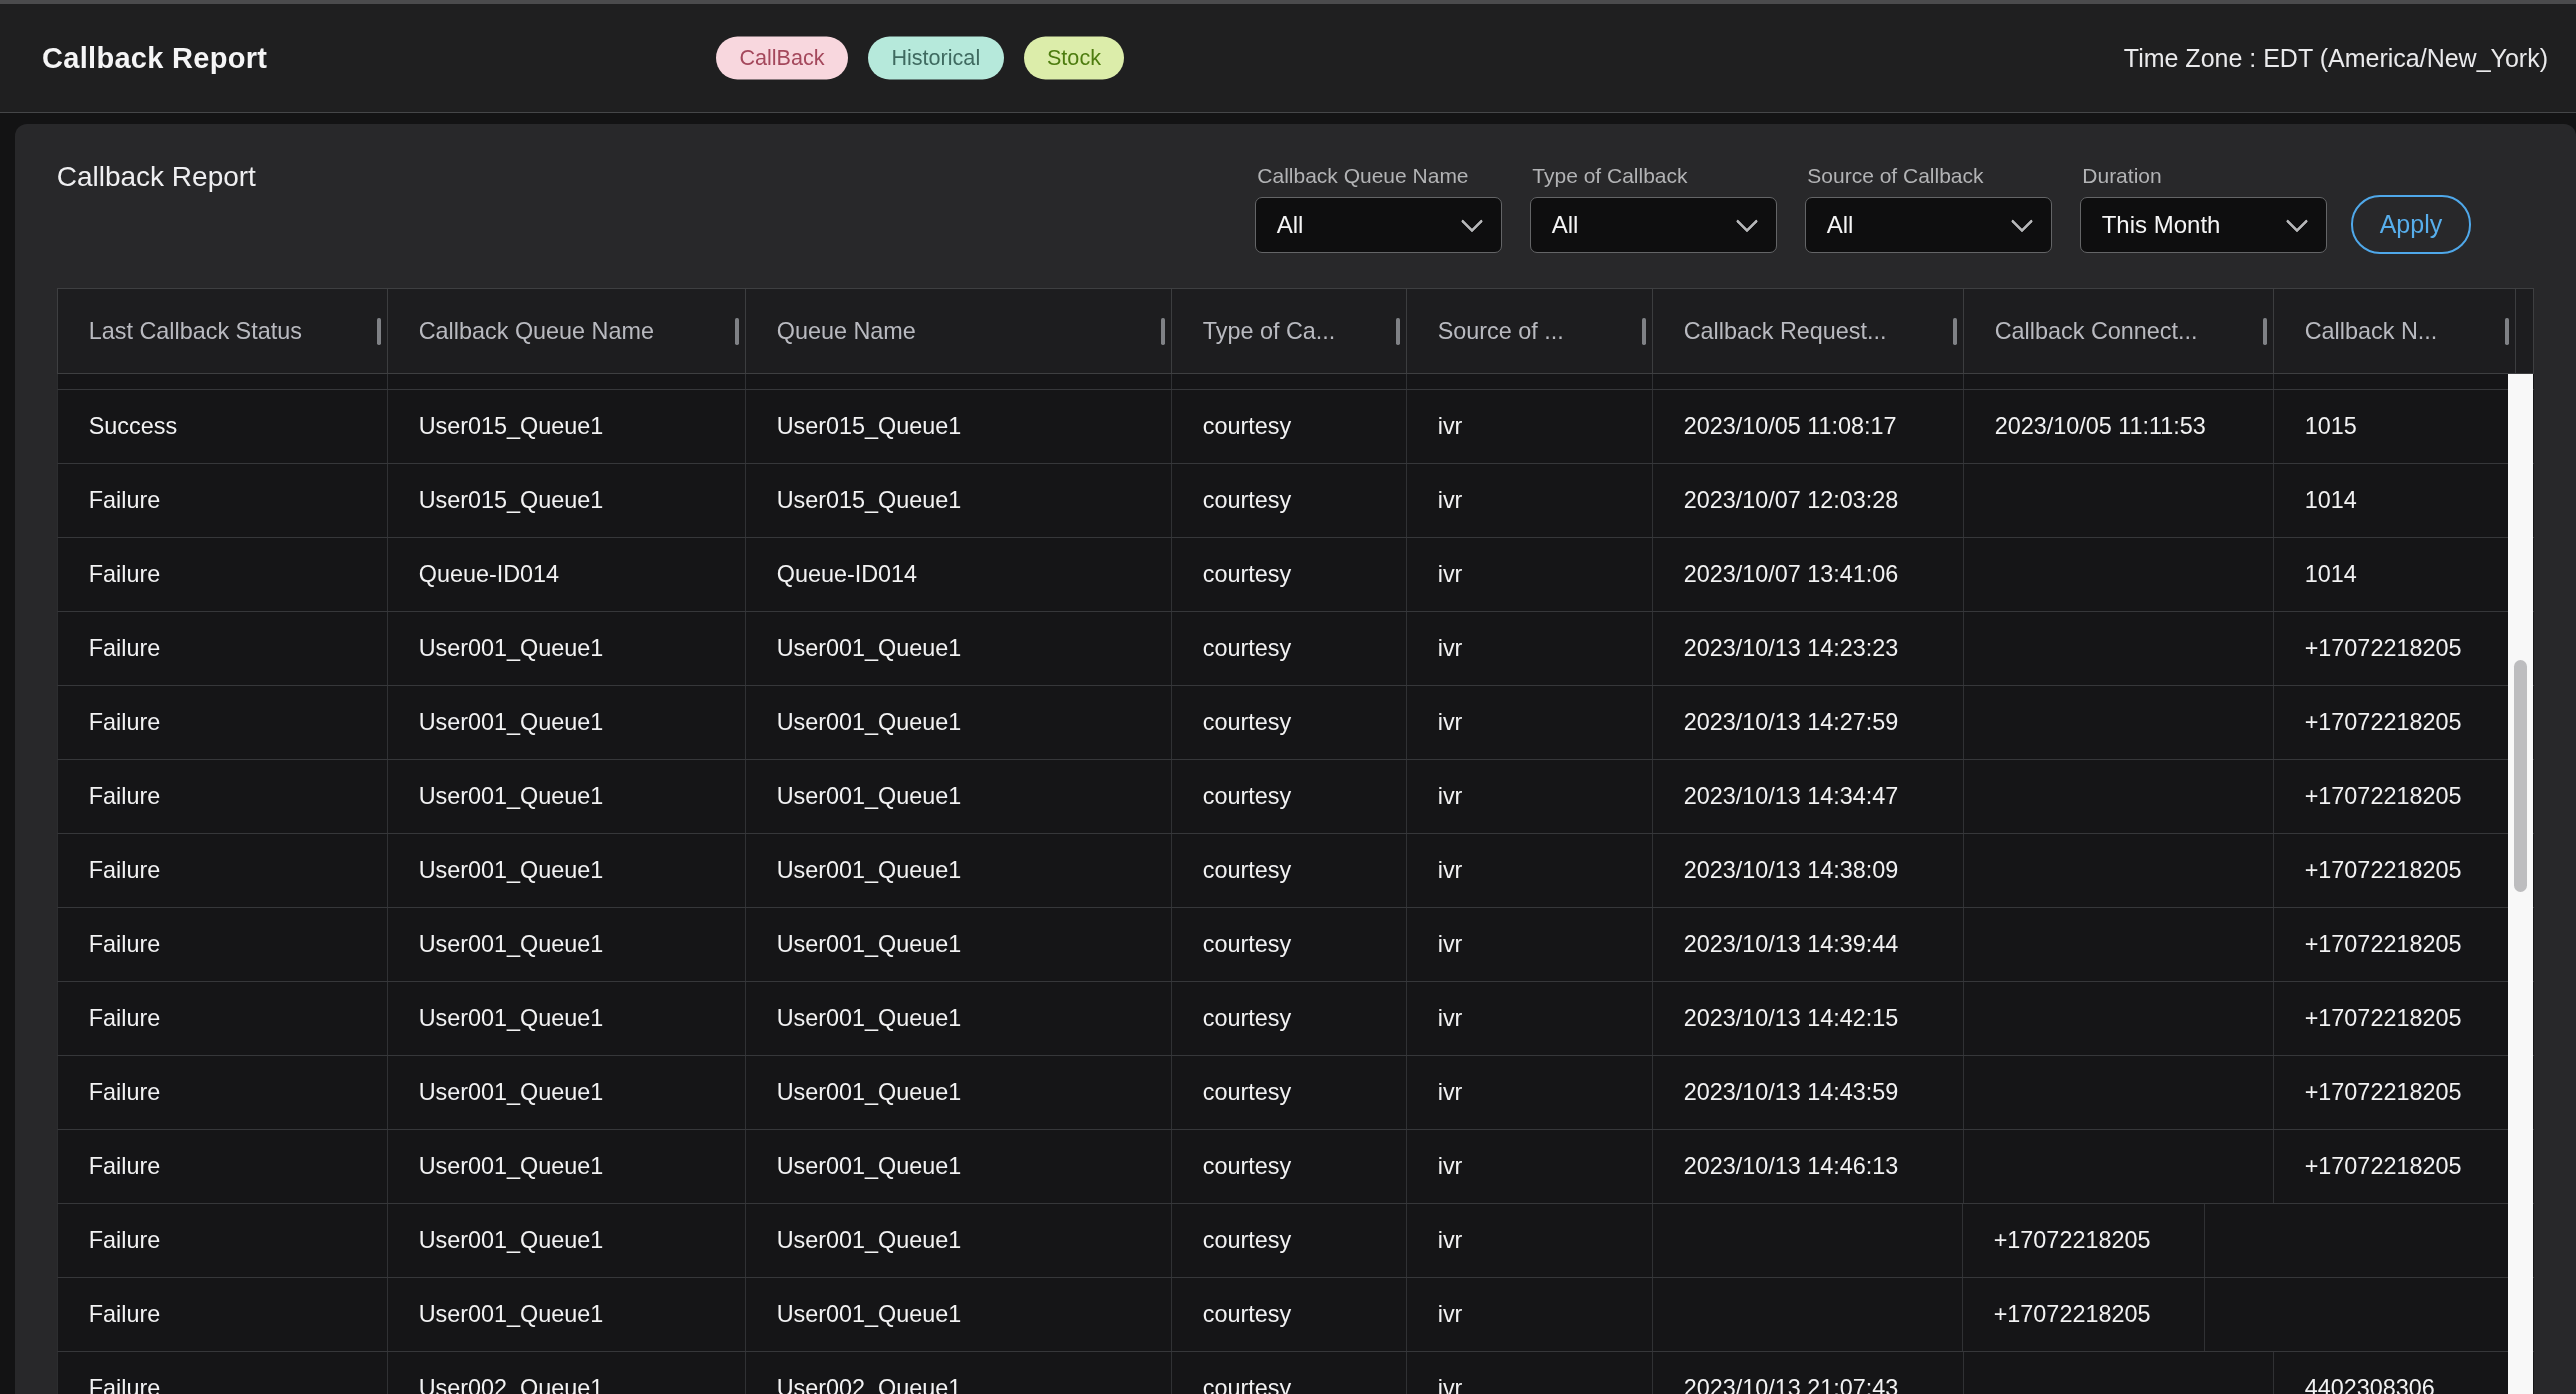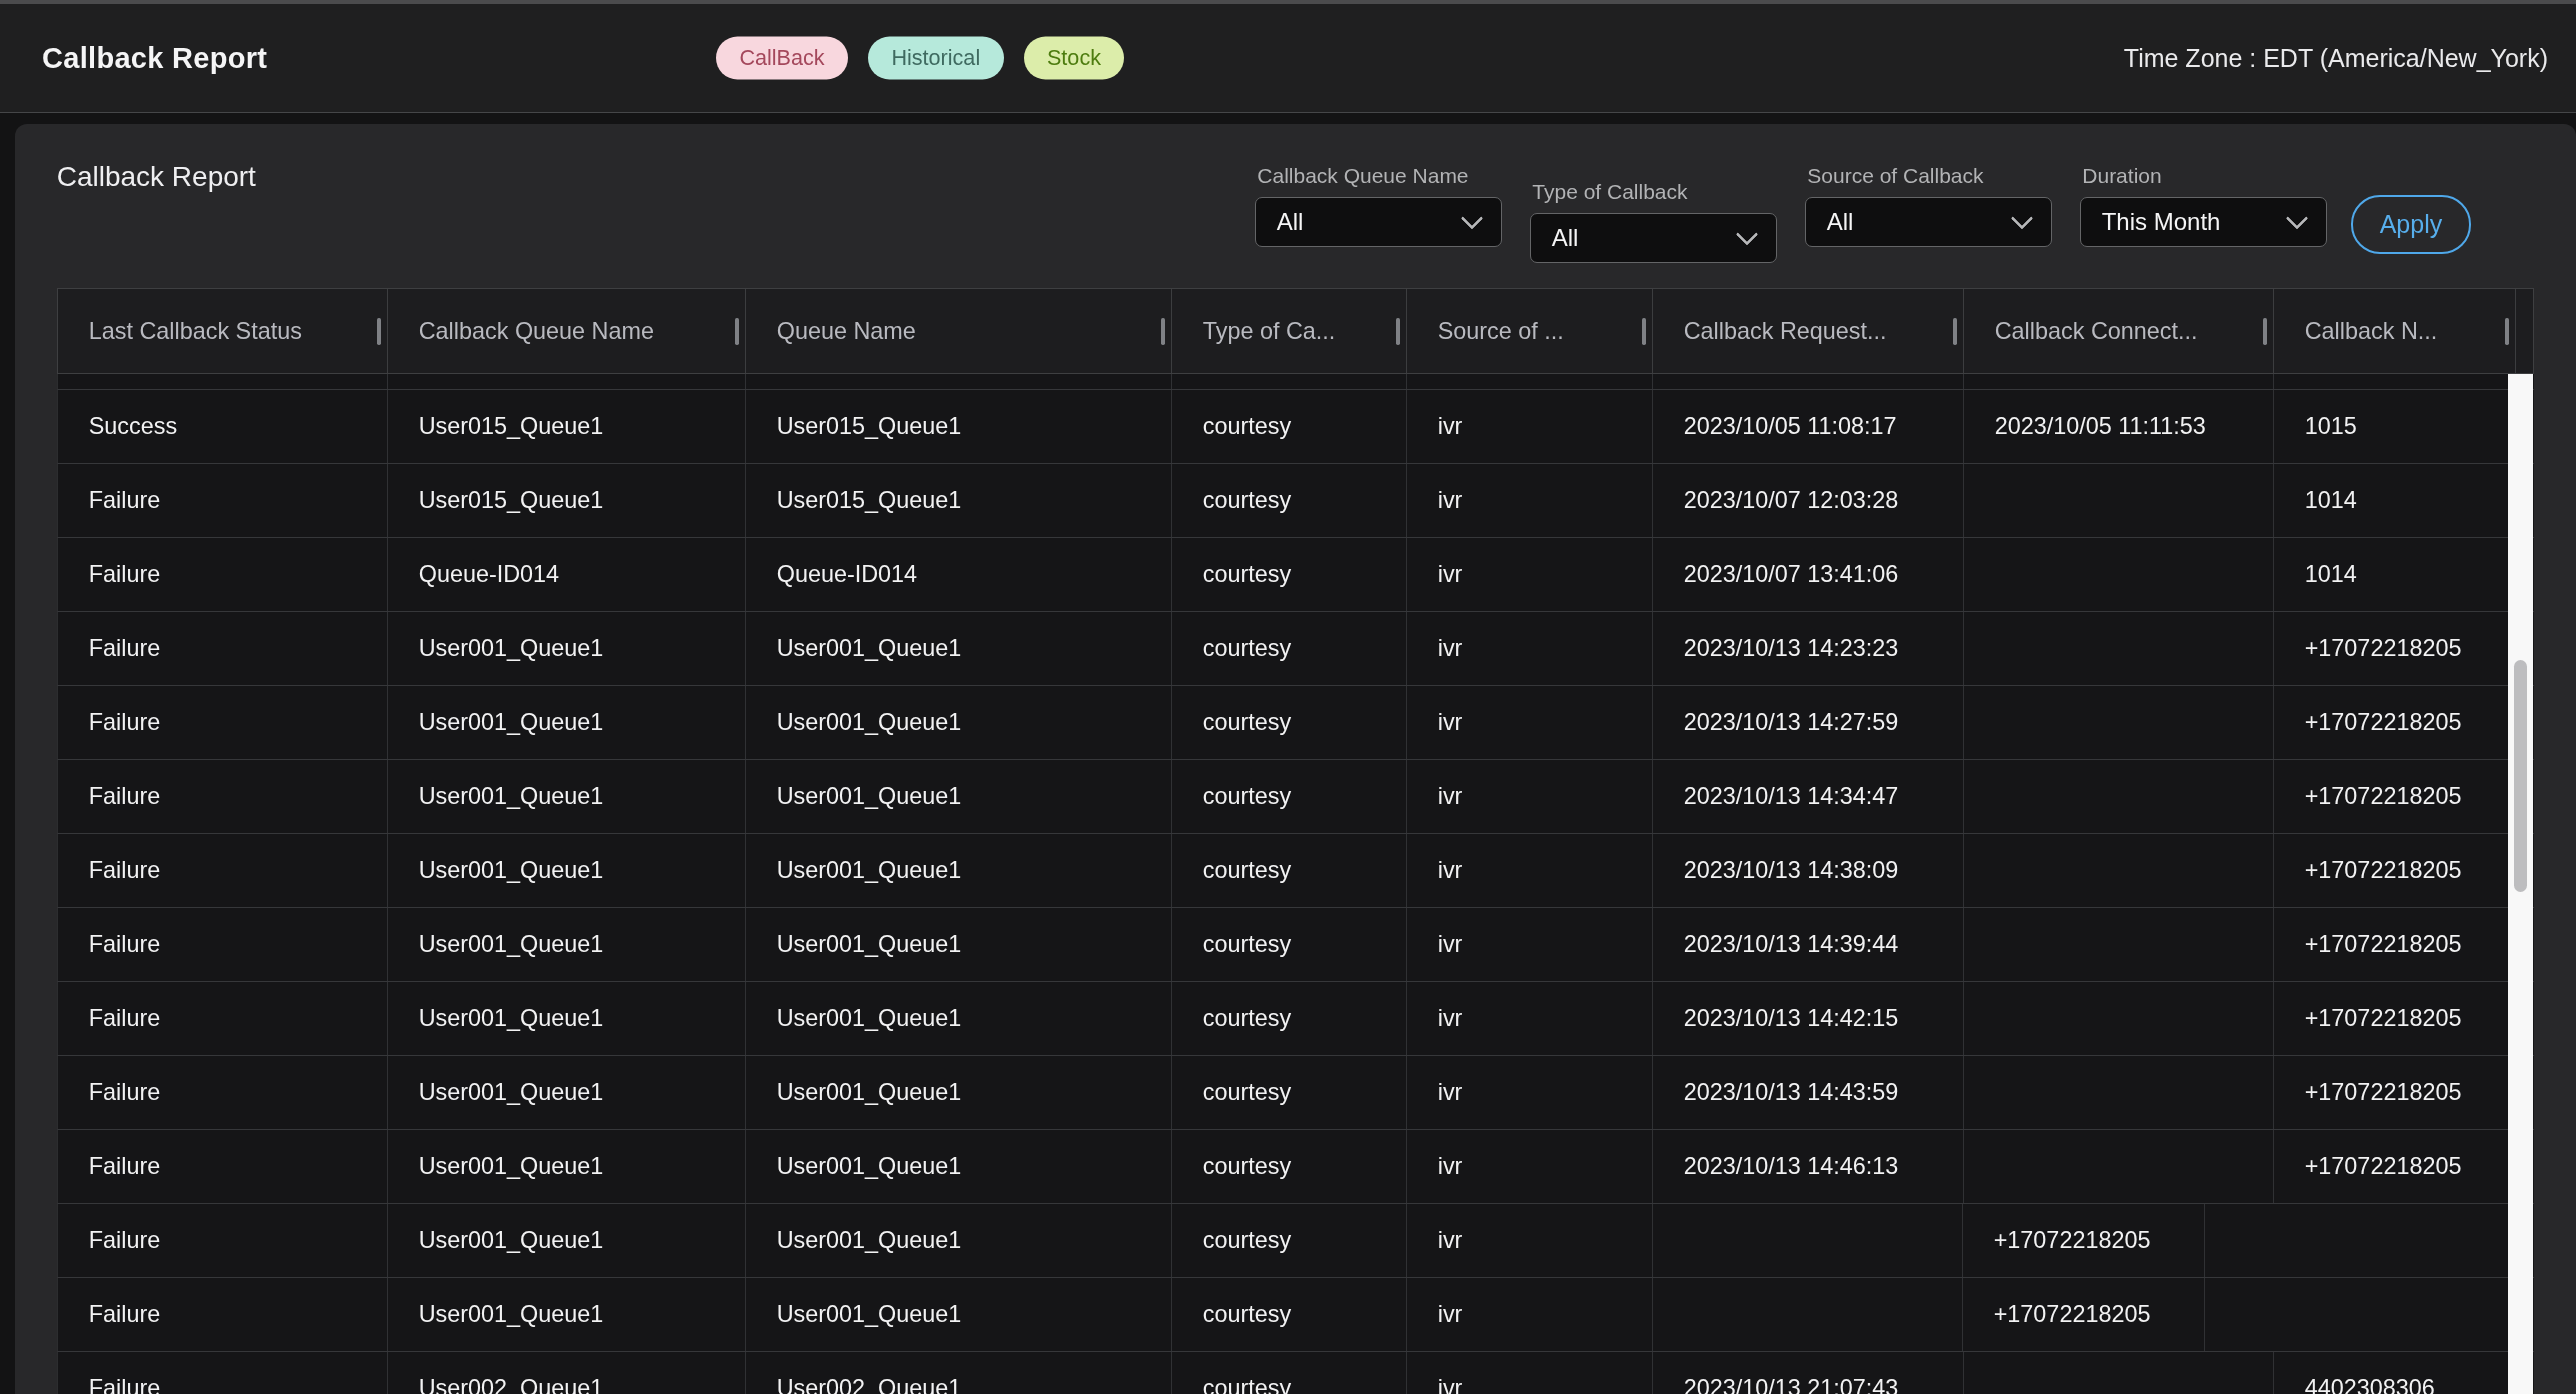--- a/index.html
+++ b/index.html
@@ -19,24 +19,24 @@
          font-size:21.6px;white-space:nowrap;}
   .timezone{position:absolute;right:28px;top:50%;transform:translateY(-50%);
             font-size:25px;color:#eaeaec;white-space:nowrap;}
   
   .panel{position:absolute;left:14.7px;top:124px;width:2561px;height:1271px;
          background:#28282a;border-radius:12px 12px 0 0;}
   .panel-title{position:absolute;left:42px;top:37px;font-size:28px;color:#efeff1;
                font-weight:400;margin:0;}
   
   .filter-group{position:absolute;width:247px;}
-  .fg0{left:1240px;top:40px;} .fg1{left:1515px;top:56px;}
+  .fg0{left:1240px;top:40px;} .fg1{left:1515px;top:40px;}
   .fg2{left:1790px;top:40px;} .fg3{left:2065px;top:40px;}
   .filter-label{font-size:21px;color:#b2b3b5;margin-left:2.6px;white-space:nowrap;}
-  .filter-select{position:absolute;top:33px;left:0;width:247px;height:50px;
+  .filter-select{position:absolute;top:33px;left:0;width:247px;height:56px;
                  box-sizing:border-box;background:#0e0e0f;border:1.7px solid #646567;
                  border-radius:7px;display:flex;align-items:center;
                  justify-content:space-between;padding:0 21px;cursor:pointer;}
   .filter-value{font-size:24px;color:#f5f5f6;white-space:nowrap;}
   .chevron{width:13px;height:13px;border-right:3.5px solid #b6b7b9;
            border-bottom:3.5px solid #b6b7b9;transform:rotate(45deg) translate(-2.6px,-2.6px);
            border-radius:1.7px;}
   .apply-btn{position:absolute;left:2336px;top:71px;height:59px;box-sizing:border-box;
              padding:0 27px;border-radius:29px;border:2.6px solid #4fa8ea;background:transparent;
              color:#57aeec;font-size:25px;font-family:inherit;display:flex;align-items:center;

